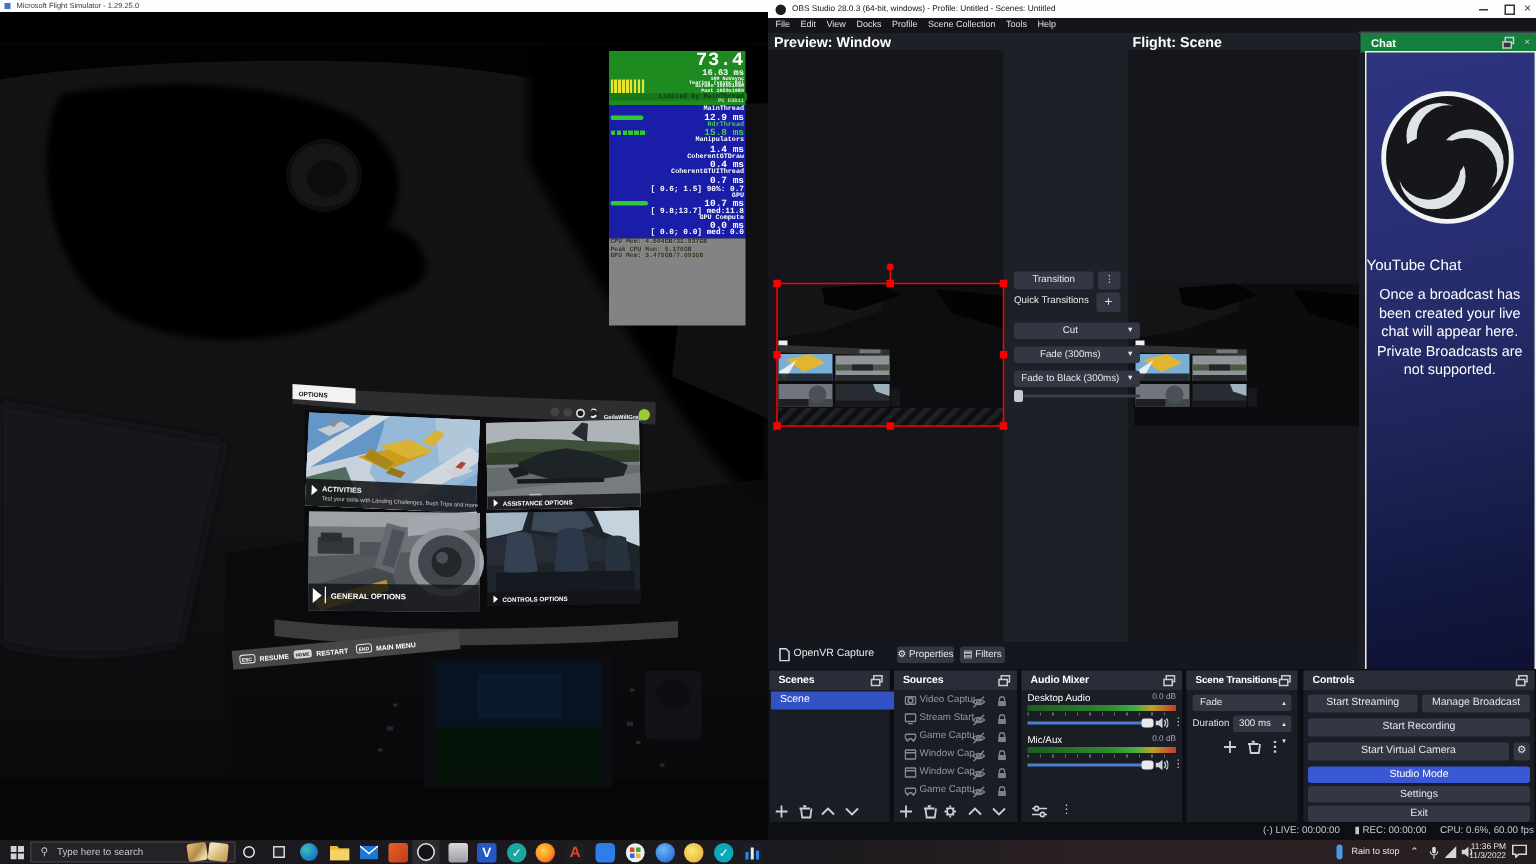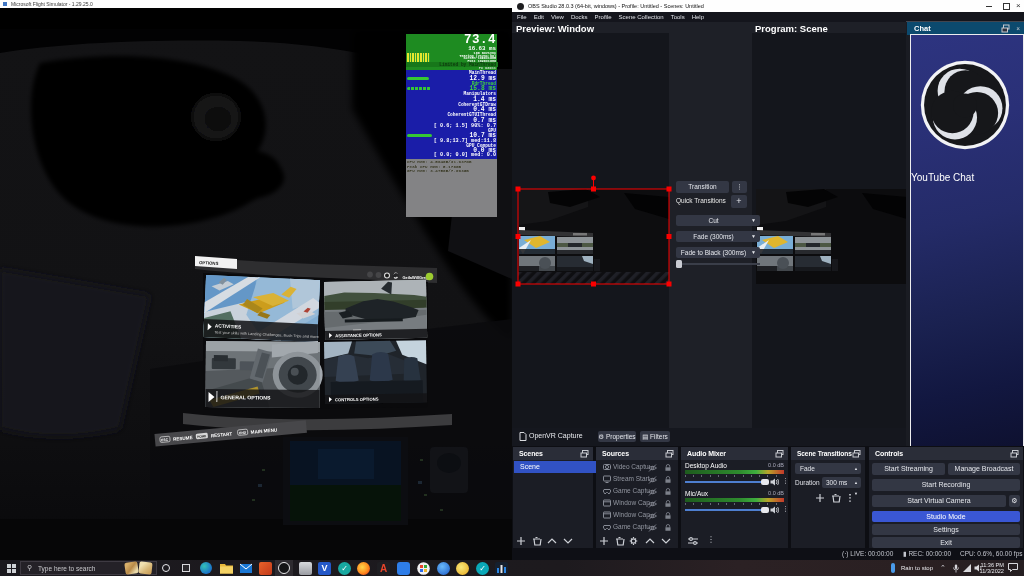--- a/index.html
+++ b/index.html
@@ -254,21 +254,21 @@
     <div class="abs" style="left:474px;top:6px;width:6px;height:1px;background:#333"></div>
     <div class="abs" style="left:491px;top:3px;width:5px;height:5px;border:1px solid #333"></div>
     <div class="abs" style="left:504px;top:2px;color:#333;font-size:8px;line-height:8px">×</div>
     <div id="obs-menu" class="abs">
       <span style="padding-left:5px">File</span><span style="padding-left:7px">Edit</span><span style="padding-left:7px">View</span><span style="padding-left:7px">Docks</span><span style="padding-left:7px">Profile</span><span style="padding-left:7px">Scene Collection</span><span style="padding-left:7px">Tools</span><span style="padding-left:7px">Help</span>
     </div>
     <div id="obs-main" class="abs" style="left:0;top:22px;width:512px;height:408px;background:#1e2027"></div>
     <div class="abs" style="left:0;top:33px;width:157px;height:395px;background:#14161c"></div>
     <div class="abs" style="left:240px;top:33px;width:157px;height:395px;background:#14161c"></div>
     <div class="abs plabel" style="left:4px;top:23px">Preview: Window</div>
-    <div class="abs plabel" style="left:243px;top:23px">Program: Scene</div>
+    <div class="abs plabel" style="left:243px;top:23px">Flight: Scene</div>
     <div id="preview" class="abs" style="left:0;top:0">
       <svg width="512" height="430" viewBox="0 0 512 430" style="position:absolute;left:0;top:0">
         <g>
 
           <rect x="6" y="189" width="151" height="83" fill="#0d0d0f"></rect>
           <path d="M6,189 h70 v18 l-40,14 -30,4 Z" fill="#151517"></path>
           <path d="M36,192 l38,-3 14,8 -30,10 -20,-4 Z" fill="#040405"></path>
           <path d="M112,193 l45,4 v22 l-34,-10 Z" fill="#030304"></path>
 
           <rect x="7" y="227" width="6" height="4" fill="#eee"></rect>
@@ -353,21 +353,21 @@
       <div class="abs" style="left:164px;top:197px;color:#e8e8e8;font-size:6.5px;white-space:nowrap">Quick Transitions</div>
       <div class="abs btn" style="left:219px;top:195px;width:16px;height:13px;line-height:13px;font-size:9px">+</div>
       <div class="abs btn" style="left:164px;top:215px;width:84px;height:11px;line-height:11px">Cut<span style="float:right;margin-right:4px;font-size:5px">▼</span></div>
       <div class="abs btn" style="left:164px;top:231px;width:84px;height:11px;line-height:11px">Fade (300ms)<span style="float:right;margin-right:4px;font-size:5px">▼</span></div>
       <div class="abs btn" style="left:164px;top:247px;width:84px;height:11px;line-height:11px">Fade to Black (300ms)<span style="float:right;margin-right:4px;font-size:5px">▼</span></div>
       <div class="abs" style="left:164px;top:263px;width:84px;height:2px;background:#3a3e49"></div>
       <div class="abs" style="left:164px;top:260px;width:6px;height:8px;background:#c9cbd2;border-radius:1.5px"></div>
     </div>
     <div id="chat" class="abs" style="left:394px;top:21px;width:118px;height:425px;background:#1a1c23">
       <div class="abs" style="left:0;top:0;width:118px;height:1px;background:#42454e"></div>
-      <div class="abs" style="left:1px;top:1px;width:117px;height:13px;background:#0c4a6e;color:#fff;font-weight:bold;font-size:7.5px;line-height:13px">
+      <div class="abs" style="left:1px;top:1px;width:117px;height:13px;background:#15803d;color:#fff;font-weight:bold;font-size:7.5px;line-height:13px">
         <span style="padding-left:7px">Chat</span>
         <svg width="9" height="9" style="position:absolute;right:14px;top:2px" viewBox="0 0 9 9">
           <rect x="2.5" y="1" width="5.5" height="4" fill="none" stroke="#c8cad0" stroke-width="1"></rect>
           <rect x="1" y="4" width="5.5" height="4" fill="#31343f" stroke="#c8cad0" stroke-width="1"></rect>
         </svg>
         <span style="position:absolute;right:4px;top:0;color:#c8cad0;font-size:6.5px;font-weight:normal">×</span>
       </div>
       <div class="abs" style="left:4px;top:13px;width:112px;height:411px;border:1.2px solid #ededef;background:linear-gradient(168deg,#2d3480 0%,#2a3077 22%,#242b68 45%,#1a2150 68%,#121740 85%,#0e1130 100%)">
         <svg width="92" height="92" viewBox="0 0 100 100" style="position:absolute;left:8px;top:24px">
           <circle cx="50" cy="50" r="48" fill="#f2f3f5"></circle>
@@ -379,20 +379,21 @@
             <circle cx="44.2" cy="34.5" r="24" fill="#dfe2e8"></circle>
               <circle cx="50.7" cy="35.1" r="23" fill="#16171a"></circle>
             <circle cx="66.7" cy="53.5" r="24" fill="#dfe2e8"></circle>
               <circle cx="63.0" cy="58.8" r="23" fill="#16171a"></circle>
             <circle cx="39.1" cy="63.5" r="24" fill="#dfe2e8"></circle>
               <circle cx="36.3" cy="57.6" r="23" fill="#16171a"></circle>
             <circle cx="50" cy="50.5" r="13" fill="#16171a"></circle>
           </g>
         </svg>
         <div style="position:absolute;left:0;top:137px;width:112px;text-align:left;color:#fff;font-size:10px">YouTube Chat</div>
+        <div style="position:absolute;left:0;top:156px;width:109px;padding:0 1px;text-align:center;color:#fff;font-size:9.6px;line-height:12.6px">Once a broadcast has been created your live chat will appear here. Private Broadcasts are not supported.</div>
       </div>
     </div>
     <div id="srctoolbar" class="abs" style="left:0;top:428px;width:394px;height:18px;background:#15171e">
       <svg width="8" height="9" viewBox="0 0 8 9" style="position:absolute;left:7px;top:3.5px">
         <path d="M1,0.5 h4 l2,2 v6 h-6 Z" fill="none" stroke="#d8dade" stroke-width="1"></path>
       </svg>
       <span style="position:absolute;left:17px;top:4px;color:#e8eaee;font-size:7px">OpenVR Capture</span>
       <div class="abs btn" style="left:86px;top:2.5px;width:38px;height:11px;line-height:11px">⚙ Properties</div>
       <div class="abs btn" style="left:128px;top:2.5px;width:30px;height:11px;line-height:11px">▤ Filters</div>
     </div>

